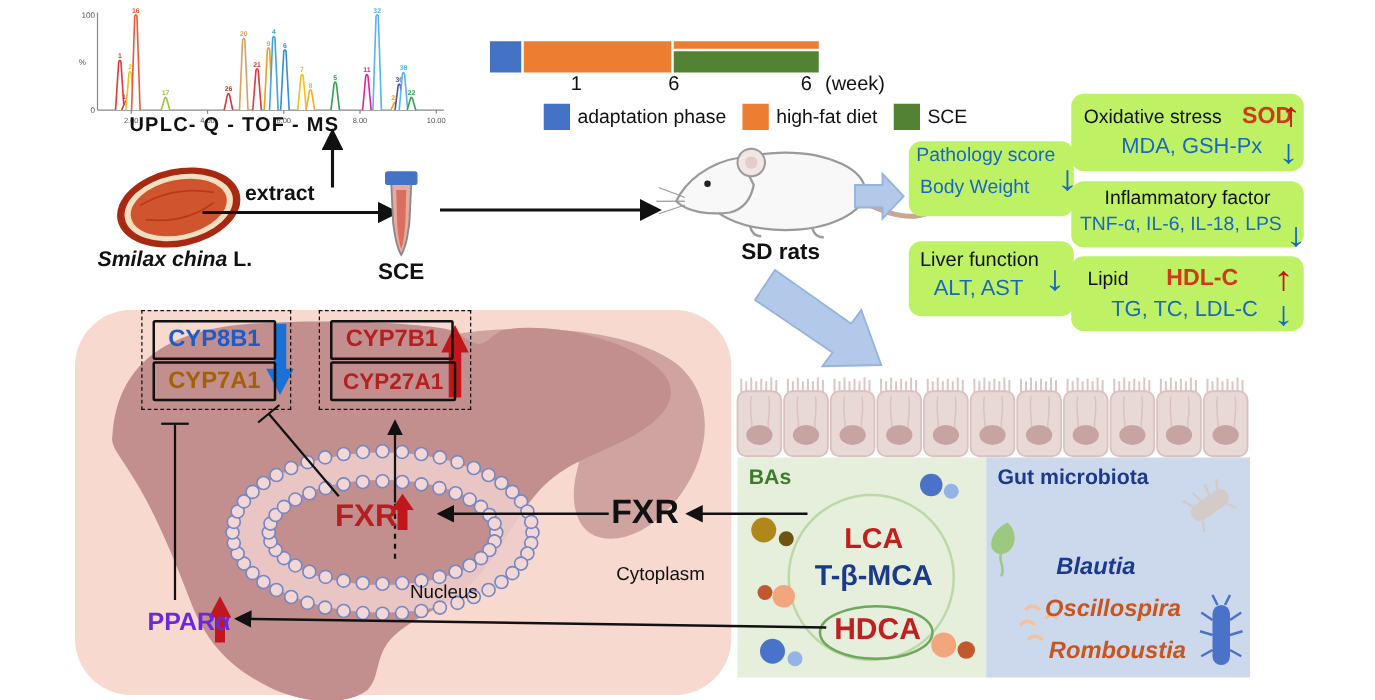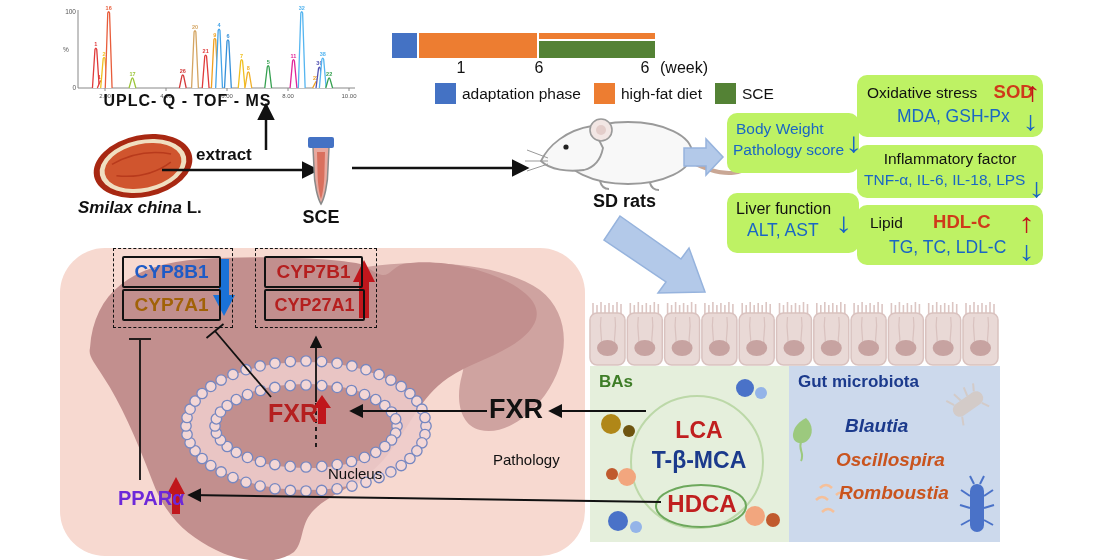--- a/index.html
+++ b/index.html
@@ -2,21 +2,21 @@
 <html><head>
 <meta charset="utf-8">
 <style>
   html,body{margin:0;padding:0;background:#fff;}
   .canvas{position:relative;width:1100px;height:560px;background:#fff;overflow:hidden;
           font-family:"Liberation Sans",sans-serif;color:#111;}
   .abs{position:absolute;}
   svg{display:block;}
   .lbl{position:absolute;white-space:nowrap;line-height:1.15;}
   .bold{font-weight:bold;}
-  .it{font-style:italic;}
+  .it{font-style:italic;margin-top:28px;}
   .center{text-align:center;}
   .panel{position:absolute;background:#bef264;border-radius:10px;overflow:visible;}
   .blue{color:#1a66c4;}
   .ored{color:#cf3a1a;}
   .dred{color:#b51f1f;}
   .navy{color:#1b3a8c;}
   .rust{color:#c9541e;}
   .green{color:#3e7d27;}
   .pa{position:absolute;font-weight:900;line-height:1;transform:scaleX(1.25);}
   .pa.down{color:#1a66c4;}
@@ -365,22 +365,22 @@
   </div>
 
   <div class="lbl bold" style="left:78px;top:198px;font-size:17px;z-index:3">
     <span class="it">Smilax china</span><span> L.</span>
   </div>
   <div class="lbl bold" style="left:196px;top:145px;font-size:17px;z-index:3">extract</div>
   <div class="lbl bold center" style="left:299px;top:207px;width:44px;font-size:18px;z-index:3">SCE</div>
   <div class="lbl bold" style="left:593px;top:191px;font-size:18px;z-index:3">SD rats</div>
 
   <div class="panel" style="left:727px;top:113px;width:132px;height:60px;z-index:3">
+    <div class="blue" style="padding:3px 0 0 6px;font-size:15.5px">Pathology score</div>
     <div class="blue" style="padding:7px 0 0 9px;font-size:15.5px">Body Weight</div>
-    <div class="blue" style="padding:3px 0 0 6px;font-size:15.5px">Pathology score</div>
     <span class="pa down" style="right:-2px;top:16px;font-size:28px">↓</span>
   </div>
 
   <div class="panel" style="left:727px;top:193px;width:132px;height:60px;z-index:3">
     <div style="padding:7px 0 0 9px;font-size:16px">Liver function</div>
     <div class="blue" style="padding:2px 0 0 20px;font-size:17.5px">ALT, AST</div>
     <span class="pa down" style="right:8px;top:16px;font-size:28px">↓</span>
   </div>
 
   <div class="panel" style="left:857px;top:75px;width:186px;height:62px;z-index:3">
@@ -414,21 +414,21 @@
     <div class="cypbox" style="left:8px;top:40px;width:95px;height:28px;font-size:19px;color:#a16207">CYP7A1</div>
   </div>
   <div class="dashed" style="left:255px;top:248px;width:120px;height:78px;z-index:3">
     <div class="cypbox" style="left:8px;top:7px;width:95px;height:28px;font-size:19px;color:#b51f1f">CYP7B1</div>
     <div class="cypbox" style="left:8px;top:40px;width:97px;height:28px;font-size:18px;color:#b51f1f">CYP27A1</div>
   </div>
 
   <div class="lbl bold dred" style="left:268px;top:399px;font-size:25px;z-index:3">FXR</div>
   <div class="lbl" style="left:328px;top:465px;font-size:15px;z-index:3">Nucleus</div>
   <div class="lbl bold" style="left:489px;top:394px;font-size:27px;z-index:3">FXR</div>
-  <div class="lbl" style="left:493px;top:451px;font-size:15px;z-index:3">Pathology</div>
+  <div class="lbl" style="left:493px;top:451px;font-size:15px;z-index:3">Cytoplasm</div>
   <div class="lbl bold" style="left:118px;top:487px;font-size:20px;color:#6d28d9;z-index:3">PPARα</div>
 
   <div class="lbl bold green" style="left:599px;top:372px;font-size:17px;z-index:3">BAs</div>
   <div class="lbl bold navy" style="left:798px;top:372px;font-size:17px;z-index:3">Gut microbiota</div>
   <div class="lbl center" style="left:664px;top:417px;width:70px;font-size:23px;font-weight:600;color:#c01f1f;z-index:3">LCA</div>
   <div class="lbl center navy" style="left:640px;top:447px;width:118px;font-size:23px;font-weight:600;z-index:3">T-β-MCA</div>
   <div class="lbl center" style="left:660px;top:490px;width:84px;font-size:24px;font-weight:600;color:#c01f1f;z-index:3">HDCA</div>
   <div class="lbl it navy" style="left:845px;top:415px;font-size:19px;font-weight:600;z-index:3">Blautia</div>
   <div class="lbl it rust" style="left:836px;top:449px;font-size:19px;font-weight:600;z-index:3">Oscillospira</div>
   <div class="lbl it rust" style="left:839px;top:482px;font-size:19px;font-weight:600;z-index:3">Romboustia</div>

